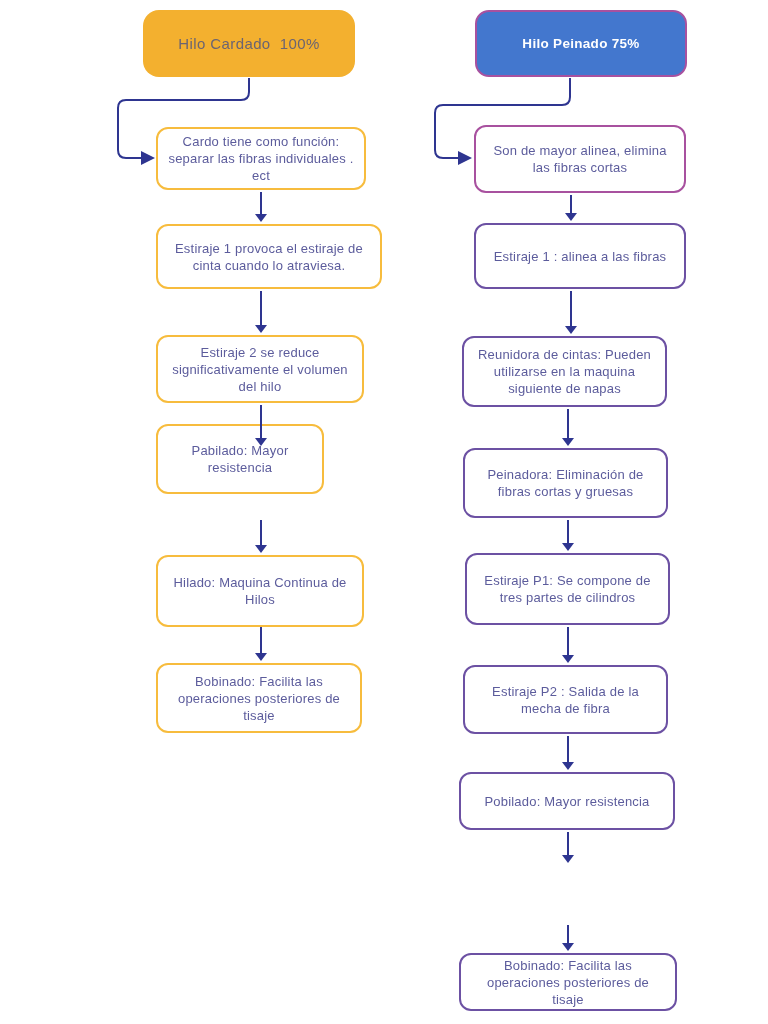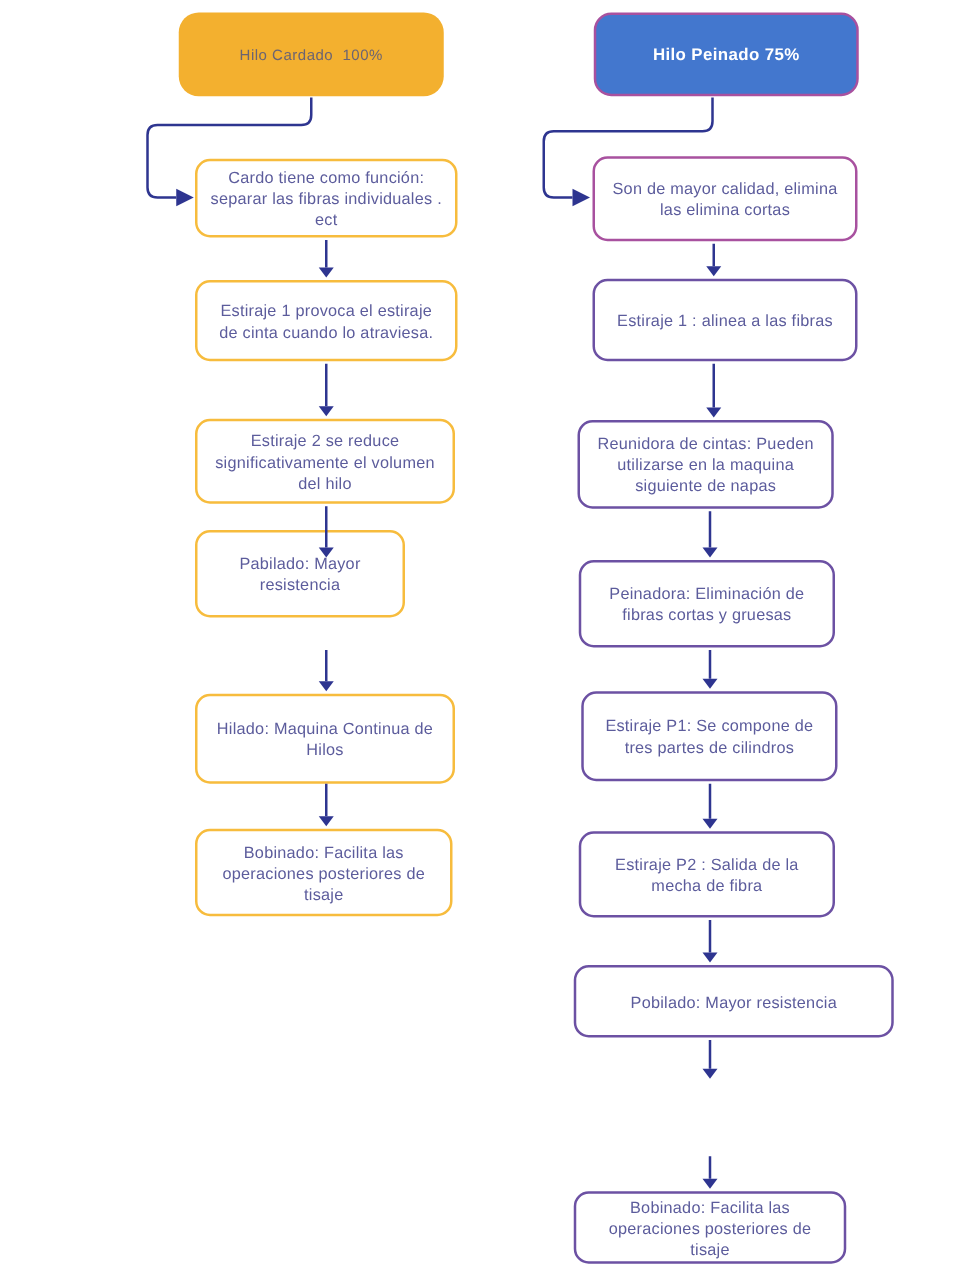--- a/index.html
+++ b/index.html
@@ -23,54 +23,54 @@
   svg.connectors path.connector{stroke:var(--arrow-navy);stroke-width:2;fill:none;}
   svg.connectors path.arrowhead{fill:var(--arrow-navy);stroke:none;}
 
   .hdr{
     position:absolute;display:flex;align-items:center;justify-content:center;
     text-align:center;box-sizing:border-box;
   }
   .hdr-left{
     left:143px;top:10px;width:212px;height:67px;
     background:var(--accent-yellow);border-radius:16px;
-    color:var(--header-left-text);font-size:12px;letter-spacing:.4px;
+    color:var(--header-left-text);font-size:15px;letter-spacing:.4px;
     white-space:pre-wrap;
   }
   .hdr-right{
     left:475px;top:10px;width:212px;height:67px;
     background:var(--accent-blue);border:2px solid var(--magenta-border);
     border-radius:14px;color:#fff;font-weight:bold;font-size:13.5px;letter-spacing:.3px;
   }
 
   .box{
     position:absolute;display:flex;align-items:center;justify-content:center;
     text-align:center;box-sizing:border-box;background:#fff;border-radius:12px;
     color:var(--text-purple);font-size:13px;line-height:17px;letter-spacing:.2px;
     padding:4px 10px;
   }
   .b-yellow{border:2px solid var(--yellow-border);}
   .b-magenta{border:2px solid var(--magenta-border);}
   .b-purple{border:2px solid var(--purple-border);}
 
   
   .l1{left:156px;top:127px;width:210px;height:63px;}
-  .l2{left:156px;top:224px;width:210px;height:65px;}
+  .l2{left:156px;top:224px;width:226px;height:65px;}
   .l3{left:156px;top:335px;width:208px;height:68px;}
   .l4{left:156px;top:424px;width:168px;height:70px;}
   .l5{left:156px;top:555px;width:208px;height:72px;}
   .l6{left:156px;top:663px;width:206px;height:70px;}
   
   .r1{left:474px;top:125px;width:212px;height:68px;}
   .r2{left:474px;top:223px;width:212px;height:66px;}
   .r3{left:462px;top:336px;width:205px;height:71px;}
   .r4{left:463px;top:448px;width:205px;height:70px;}
   .r5{left:465px;top:553px;width:205px;height:72px;}
   .r6{left:463px;top:665px;width:205px;height:69px;}
-  .r7{left:459px;top:772px;width:256px;height:58px;}
+  .r7{left:459px;top:772px;width:216px;height:58px;}
   .r8{left:460px;top:865px;width:217px;height:58px;}
   .r9{left:459px;top:953px;width:218px;height:58px;}
 
   
   .varrow{position:absolute;width:2px;background:var(--arrow-navy);}
   .varrow::after{
     content:'';position:absolute;left:50%;transform:translateX(-50%);bottom:-8px;
     width:0;height:0;border-left:6px solid transparent;border-right:6px solid transparent;
     border-top:8px solid var(--arrow-navy);
   }
@@ -103,21 +103,21 @@
   <div class="hdr hdr-left">Hilo Cardado  100%</div>
   <div class="hdr hdr-right">Hilo Peinado 75%</div>
 
   <div class="box b-yellow l1">Cardo tiene como función: separar las fibras individuales . ect</div>
   <div class="box b-yellow l2">Estiraje 1 provoca el estiraje de cinta cuando lo atraviesa.</div>
   <div class="box b-yellow l3">Estiraje 2 se reduce significativamente el volumen del hilo</div>
   <div class="box b-yellow l4">Pabilado: Mayor resistencia</div>
   <div class="box b-yellow l5">Hilado: Maquina Continua de Hilos</div>
   <div class="box b-yellow l6">Bobinado: Facilita las operaciones posteriores de tisaje</div>
 
-  <div class="box b-magenta r1">Son de mayor calidad, elimina las elimina cortas</div>
+  <div class="box b-magenta r1">Son de mayor alinea, elimina las fibras cortas</div>
   <div class="box b-purple r2">Estiraje 1 : alinea a las fibras</div>
   <div class="box b-purple r3">Reunidora de cintas: Pueden utilizarse en la maquina siguiente de napas</div>
   <div class="box b-purple r4">Peinadora: Eliminación de fibras cortas y gruesas</div>
   <div class="box b-purple r5">Estiraje P1: Se compone de tres partes de cilindros</div>
   <div class="box b-purple r6">Estiraje P2 : Salida de la mecha de fibra</div>
   <div class="box b-purple r7">Pobilado: Mayor resistencia</div>
   <div class="box b-purple r9">Bobinado: Facilita las operaciones posteriores de tisaje</div>
 
   <div class="varrow a1"></div>
   <div class="varrow a2"></div>

